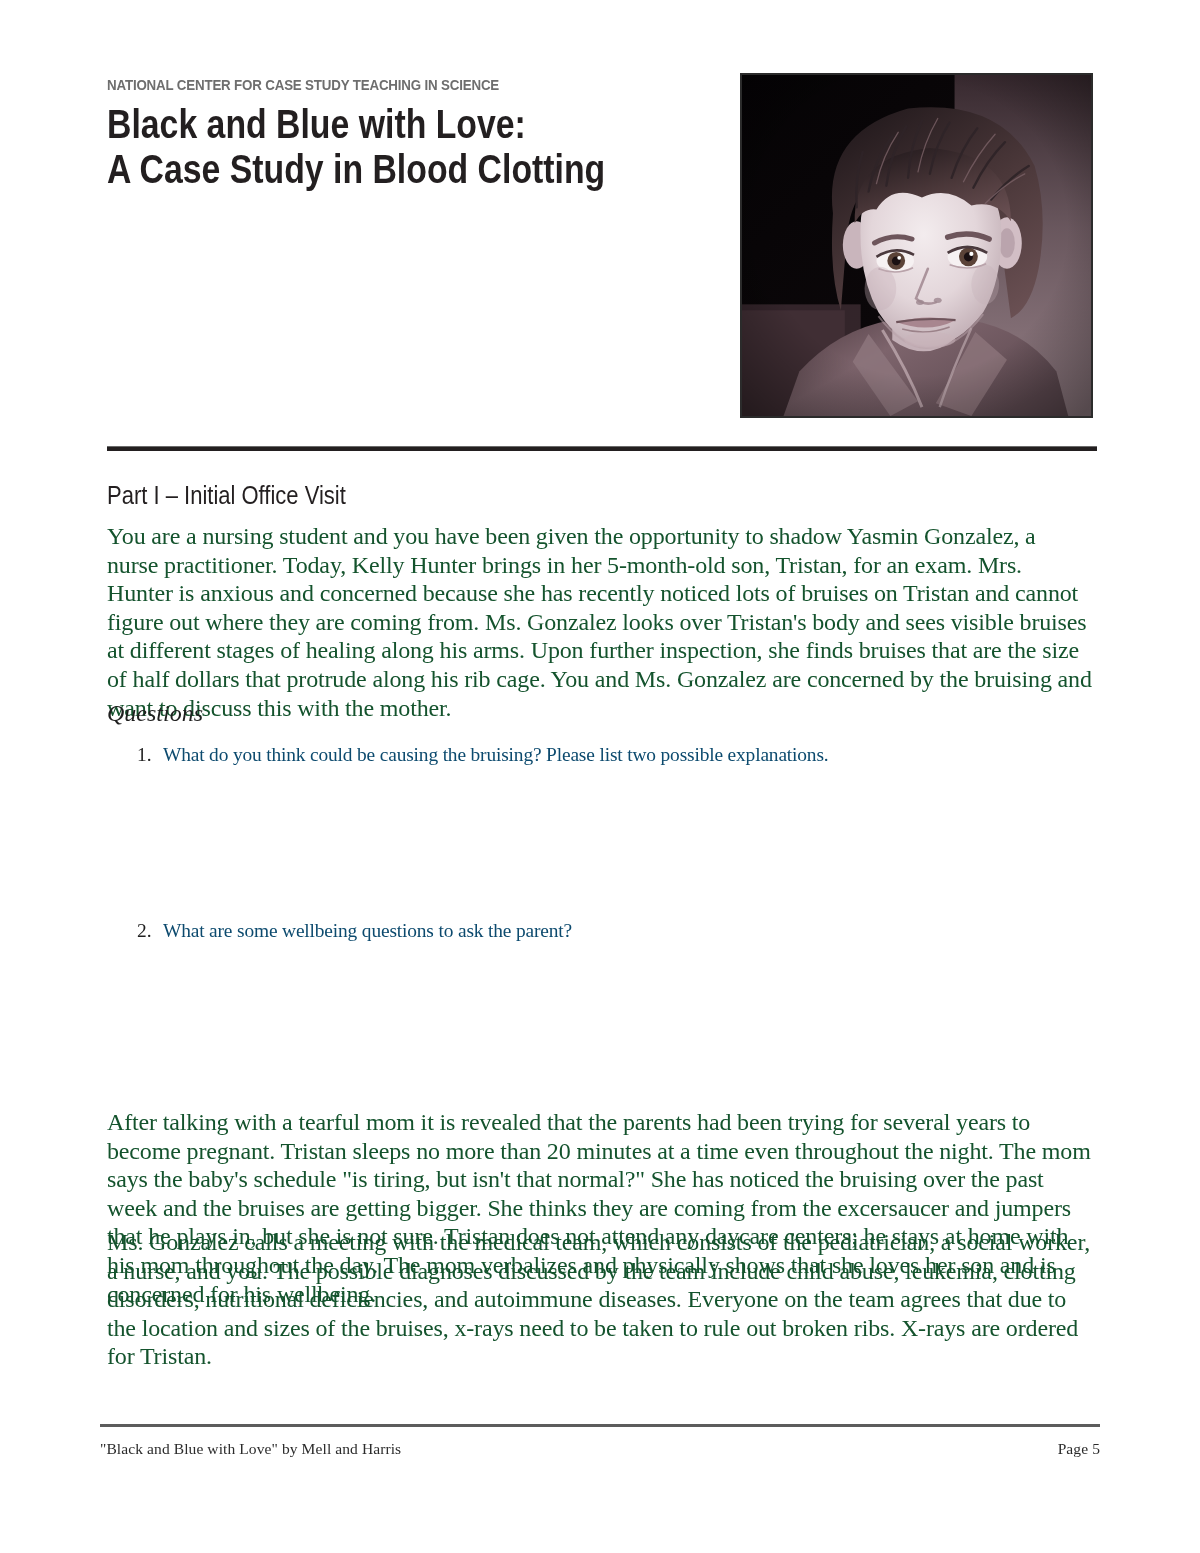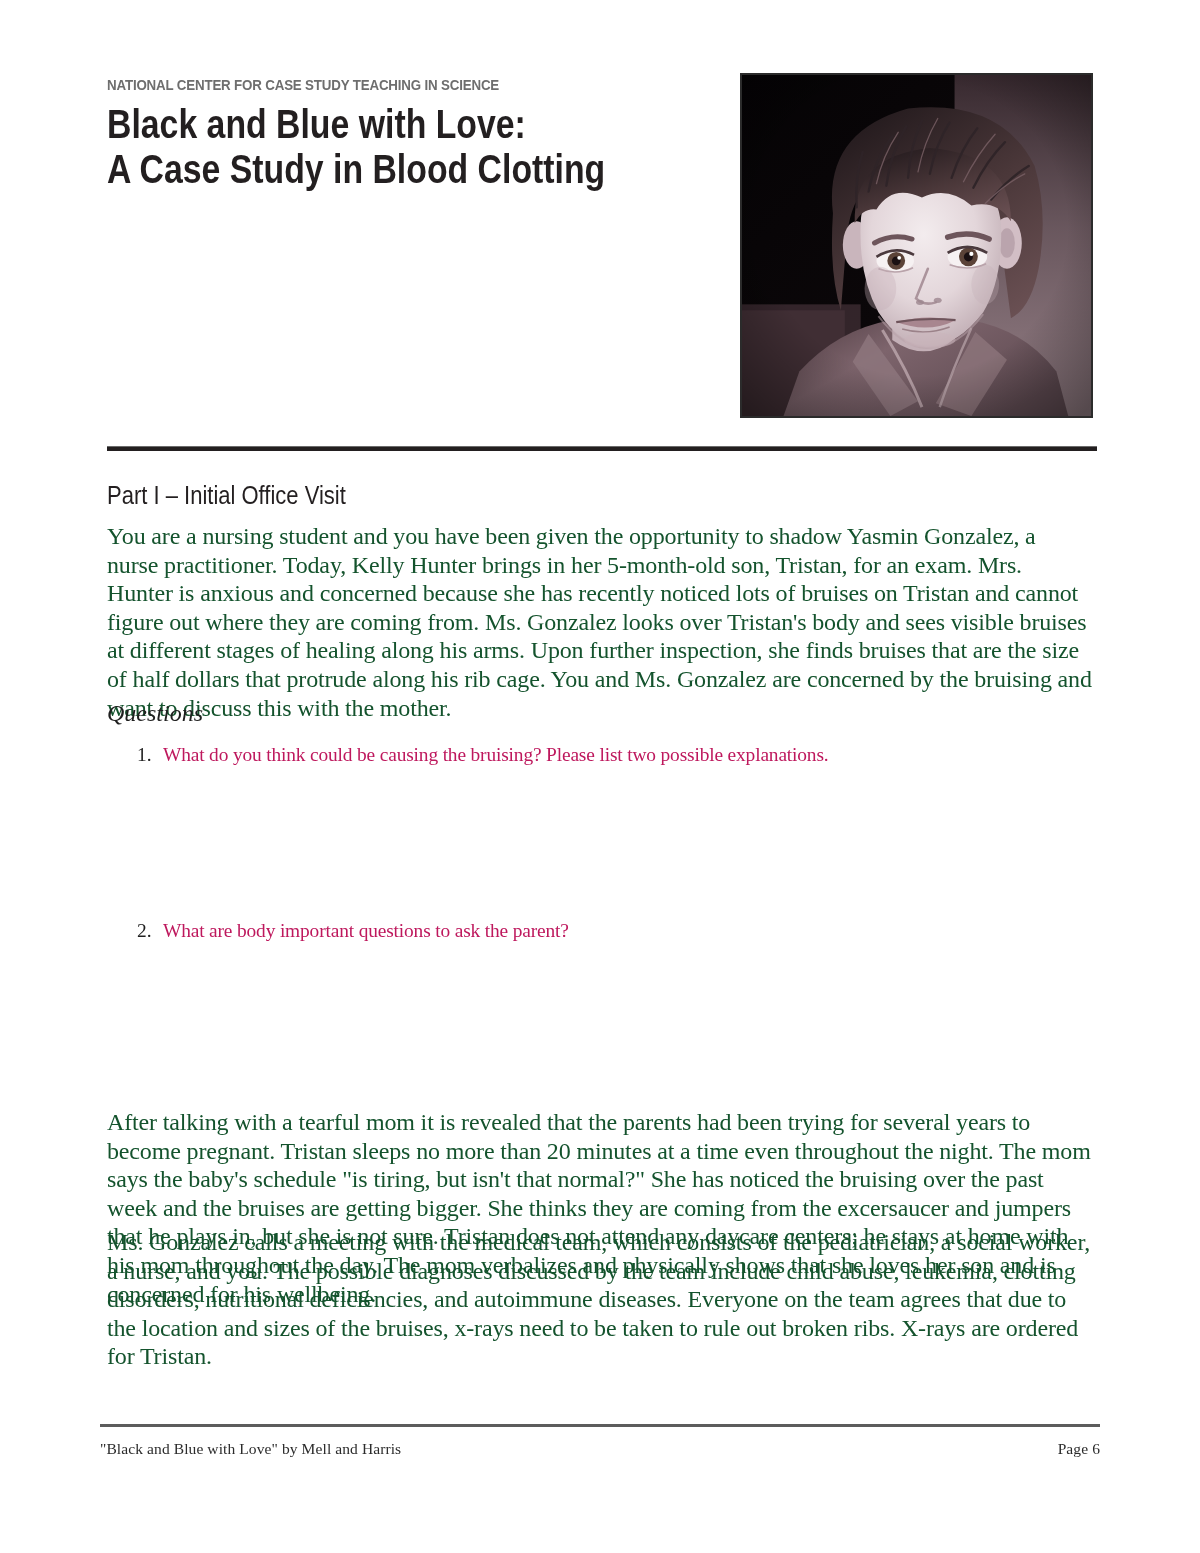--- a/index.html
+++ b/index.html
@@ -160,21 +160,21 @@
     font-family: "Liberation Serif", serif;
     font-size: 19.4px;
     color: #1f1f1f;
   }
   .qtext {
     flex: 1 1 auto;
     font-family: "Liberation Serif", serif;
     font-size: 19.4px;
     line-height: 28.6px;
     letter-spacing: -0.15px;
-    color: #be185d;
+    color: #0c4a6e;
   }
 
   #p-mom { position: absolute; left: 107px; top: 1108px; width: 985px; }
   #p-team { position: absolute; left: 107px; top: 1228px; width: 985px; }
 
   
   .footer {
     position: absolute;
     left: 100px;
     top: 1440px;
@@ -329,27 +329,27 @@
   <div id="q1">
     <div class="qrow">
       <span class="qnum">1.</span>
       <span class="qtext">What do you think could be causing the bruising? Please list two possible explanations.</span>
     </div>
   </div>
 
   <div id="q2">
     <div class="qrow">
       <span class="qnum">2.</span>
-      <span class="qtext">What are body important questions to ask the parent?</span>
+      <span class="qtext">What are some wellbeing questions to ask the parent?</span>
     </div>
   </div>
 
   <div id="p-mom" class="para">After talking with a tearful mom it is revealed that the parents had been trying for several years to become pregnant. Tristan sleeps no more than 20 minutes at a time even throughout the night. The mom says the baby's schedule "is tiring, but isn't that normal?" She has noticed the bruising over the past week and the bruises are getting bigger. She thinks they are coming from the excersaucer and jumpers that he plays in, but she is not sure. Tristan does not attend any daycare centers; he stays at home with his mom throughout the day. The mom verbalizes and physically shows that she loves her son and is concerned for his wellbeing.</div>
 
   <div id="p-team" class="para">Ms. Gonzalez calls a meeting with the medical team, which consists of the pediatrician, a social worker, a nurse, and you. The possible diagnoses discussed by the team include child abuse, leukemia, clotting disorders, nutritional deficiencies, and autoimmune diseases. Everyone on the team agrees that due to the location and sizes of the bruises, x-rays need to be taken to rule out broken ribs. X-rays are ordered for Tristan.</div>
 
   <div class="rule-footer"></div>
   <div class="footer">
     <span class="footer-left">"Black and Blue with Love" by Mell and Harris</span>
-    <span class="footer-right">Page 6</span>
+    <span class="footer-right">Page 5</span>
   </div>
 
 </div>
 
 </body></html>

